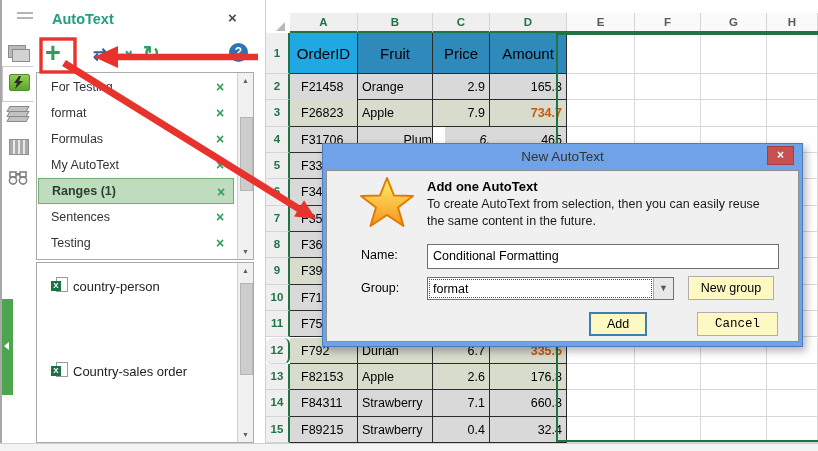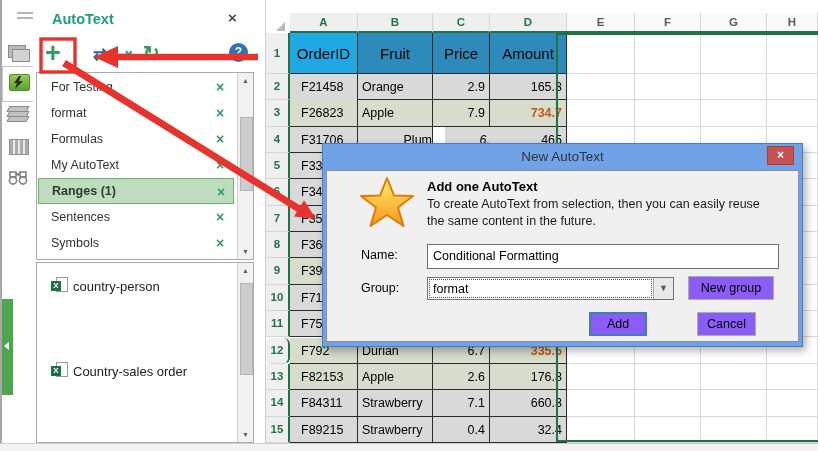--- a/index.html
+++ b/index.html
@@ -77,25 +77,25 @@
   .dlg-head{position:absolute;left:100px;top:8px;font-size:13px;font-weight:bold;color:#000;}
   .dlg-desc{position:absolute;left:100px;top:25px;width:366px;font-size:12.5px;color:#1A1A1A;line-height:17px;}
   .dlg-lbl{position:absolute;left:34px;font-size:12.5px;color:#000;}
   .dlg-input{position:absolute;left:100px;top:73px;width:340px;height:21px;background:#fff;border:1px solid #707070;
              font-size:12.5px;padding:1px 5px;line-height:21px;}
   .dlg-combo{position:absolute;left:100px;top:106px;width:247px;height:23px;background:#fff;border:1px solid #707070;box-sizing:border-box;}
   .combo-txt{position:absolute;left:2px;top:2px;right:22px;bottom:2px;outline:1px dotted #555;
              font-size:12.5px;padding:2px 3px;line-height:15px;}
   .combo-ar{position:absolute;right:0;top:0;width:20px;height:100%;background:#E8E8E8;border-left:1px solid #ABABAB;
             text-align:center;color:#555;font-size:9px;line-height:21px;box-sizing:border-box;}
-  .btn{position:absolute;background:#8b5cf6;border:1px solid #ADADAD;font-size:12.5px;color:#000;
+  .btn{position:absolute;background:#fef9c3;border:1px solid #ADADAD;font-size:12.5px;color:#000;
        text-align:center;line-height:23px;height:24px;box-sizing:border-box;}
   #btn-newgroup{left:361px;top:105px;width:86px;}
   #btn-add{left:262px;top:141px;width:58px;border:2px solid #3C7FB1;line-height:21px;}
-  #btn-cancel{left:370px;top:141px;width:59px;}
+  #btn-cancel{left:370px;top:141px;width:81px;font-family:Liberation Mono, monospace;}
   .star{position:absolute;left:33px;top:5px;}
 </style>
 </head>
 <body>
 
 <div id="app">
 
   <div class="abs" id="edge"></div>
   <div class="abs" id="strip">
     <div class="abs handle" style="left:15px;top:12px;"></div>
@@ -155,21 +155,21 @@
         </div>
         <div class="gitem sel" style="top: 105px; text-align: right;">
           <div class="lbl">Ranges (1)</div>
           <div class="gx">×</div>
         </div>
         <div class="gitem" style="top: 131px;">
           <div class="lbl">Sentences</div>
           <div class="gx">×</div>
         </div>
         <div class="gitem" style="top: 157px;">
-          <div class="lbl">Symbols</div>
+          <div class="lbl">Testing</div>
           <div class="gx">×</div>
         </div>
       </div>
 
     <div class="abs box" id="thumbbox" style="left:3px;">
       <div class="entry-ico" style="left:14px;top:14px;">
         <div class="page"></div>
           <div class="xl">X</div>
       </div>
       <div class="entry-lbl" style="left:36px;top:16px;">country-person</div>

